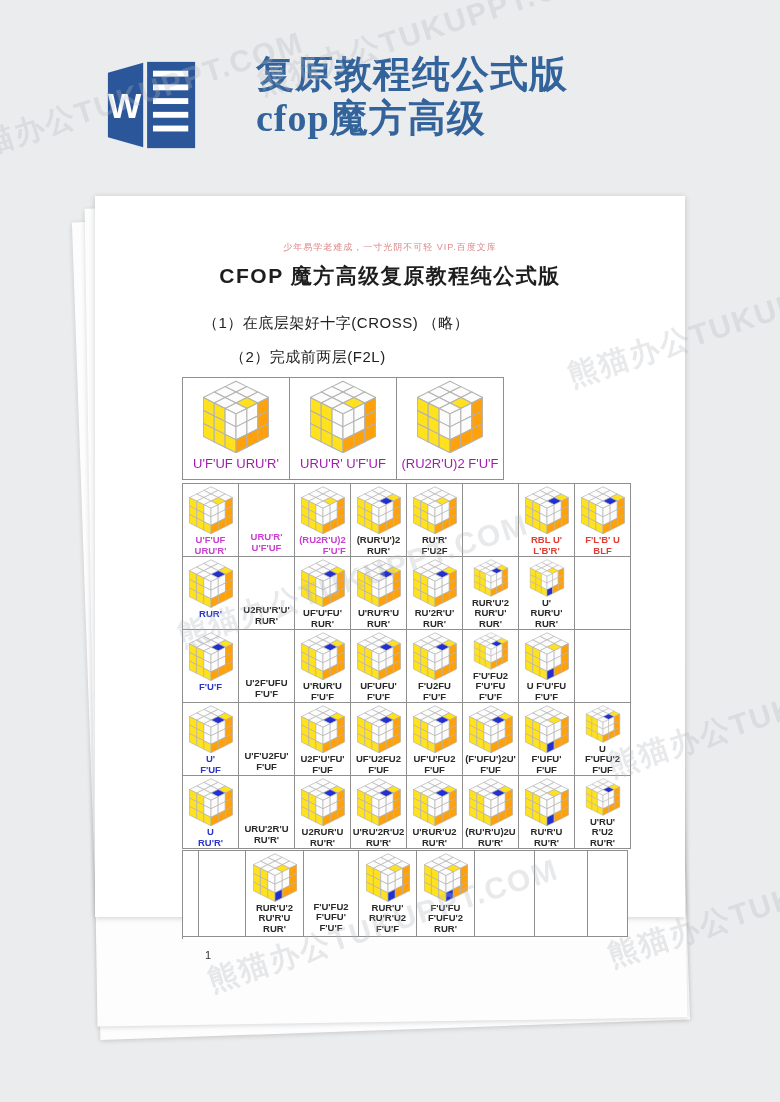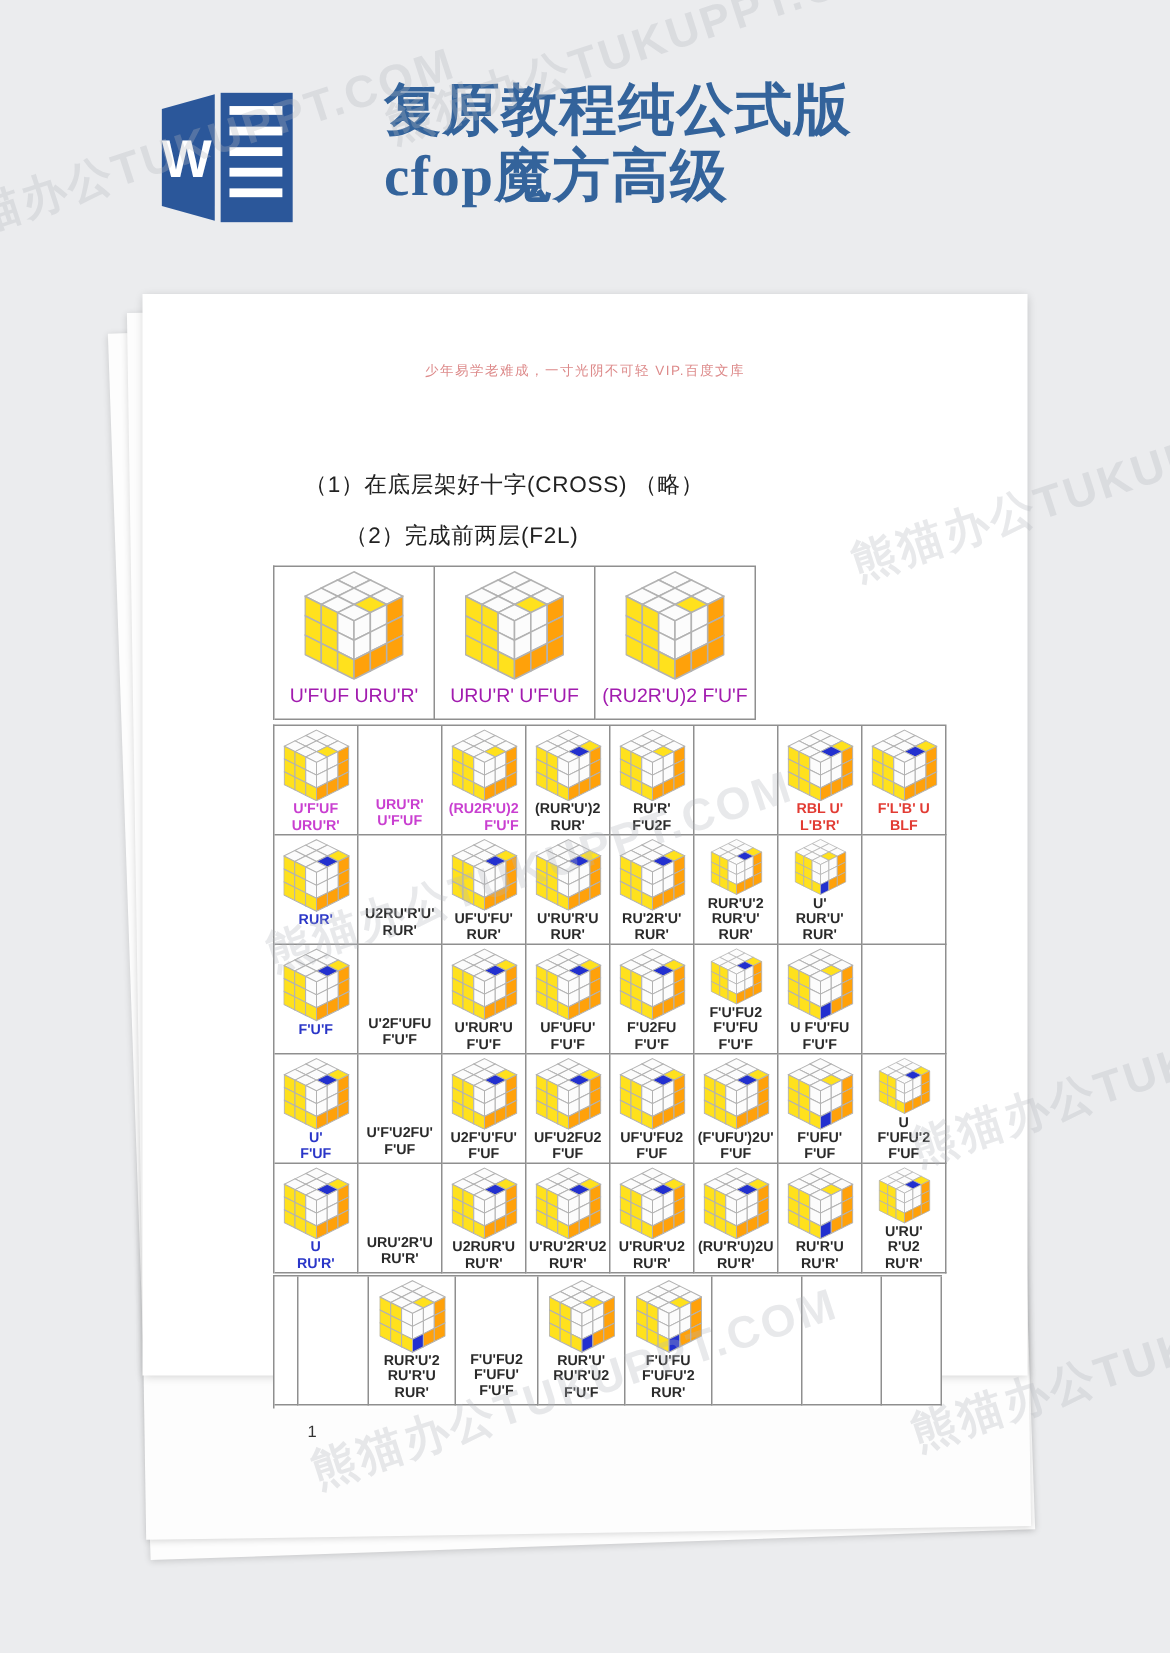--- a/index.html
+++ b/index.html
@@ -75,20 +75,21 @@
       <div>复原教程纯公式版</div>
       <div>cfop魔方高级</div>
     </div>
   </div>
 
   <div class="sheet-back back1"></div>
   <div class="sheet-back back2"></div>
 
   <div class="sheet">
     <div class="notice" style="color: rgb(221, 138, 138);">少年易学老难成，一寸光阴不可轻 VIP.百度文库</div>
+    <div class="doc-title">CFOP 魔方高级复原教程纯公式版</div>
     <div class="doc-item item1">（1）在底层架好十字(CROSS) （略）</div>
     <div class="doc-item item2">（2）完成前两层(F2L)</div>
 
     <div class="grid" id="intro-table">
         <div class="cell">
           <svg width="66" viewBox="0 0 44.8 49.6">
             <polygon points="22.4,0.8 29.8,4.5 22.4,8.2 15.0,4.5" fill="#fcfcfc" stroke="#b2b2b2" stroke-width="0.7"></polygon>
             <polygon points="15.0,4.5 22.4,8.2 15.0,11.9 7.6,8.2" fill="#fcfcfc" stroke="#b2b2b2" stroke-width="0.7"></polygon>
             <polygon points="7.6,8.2 15.0,11.9 7.6,15.6 0.2,11.9" fill="#fcfcfc" stroke="#b2b2b2" stroke-width="0.7"></polygon>
             <polygon points="29.8,4.5 37.2,8.2 29.8,11.9 22.4,8.2" fill="#fcfcfc" stroke="#b2b2b2" stroke-width="0.7"></polygon>

